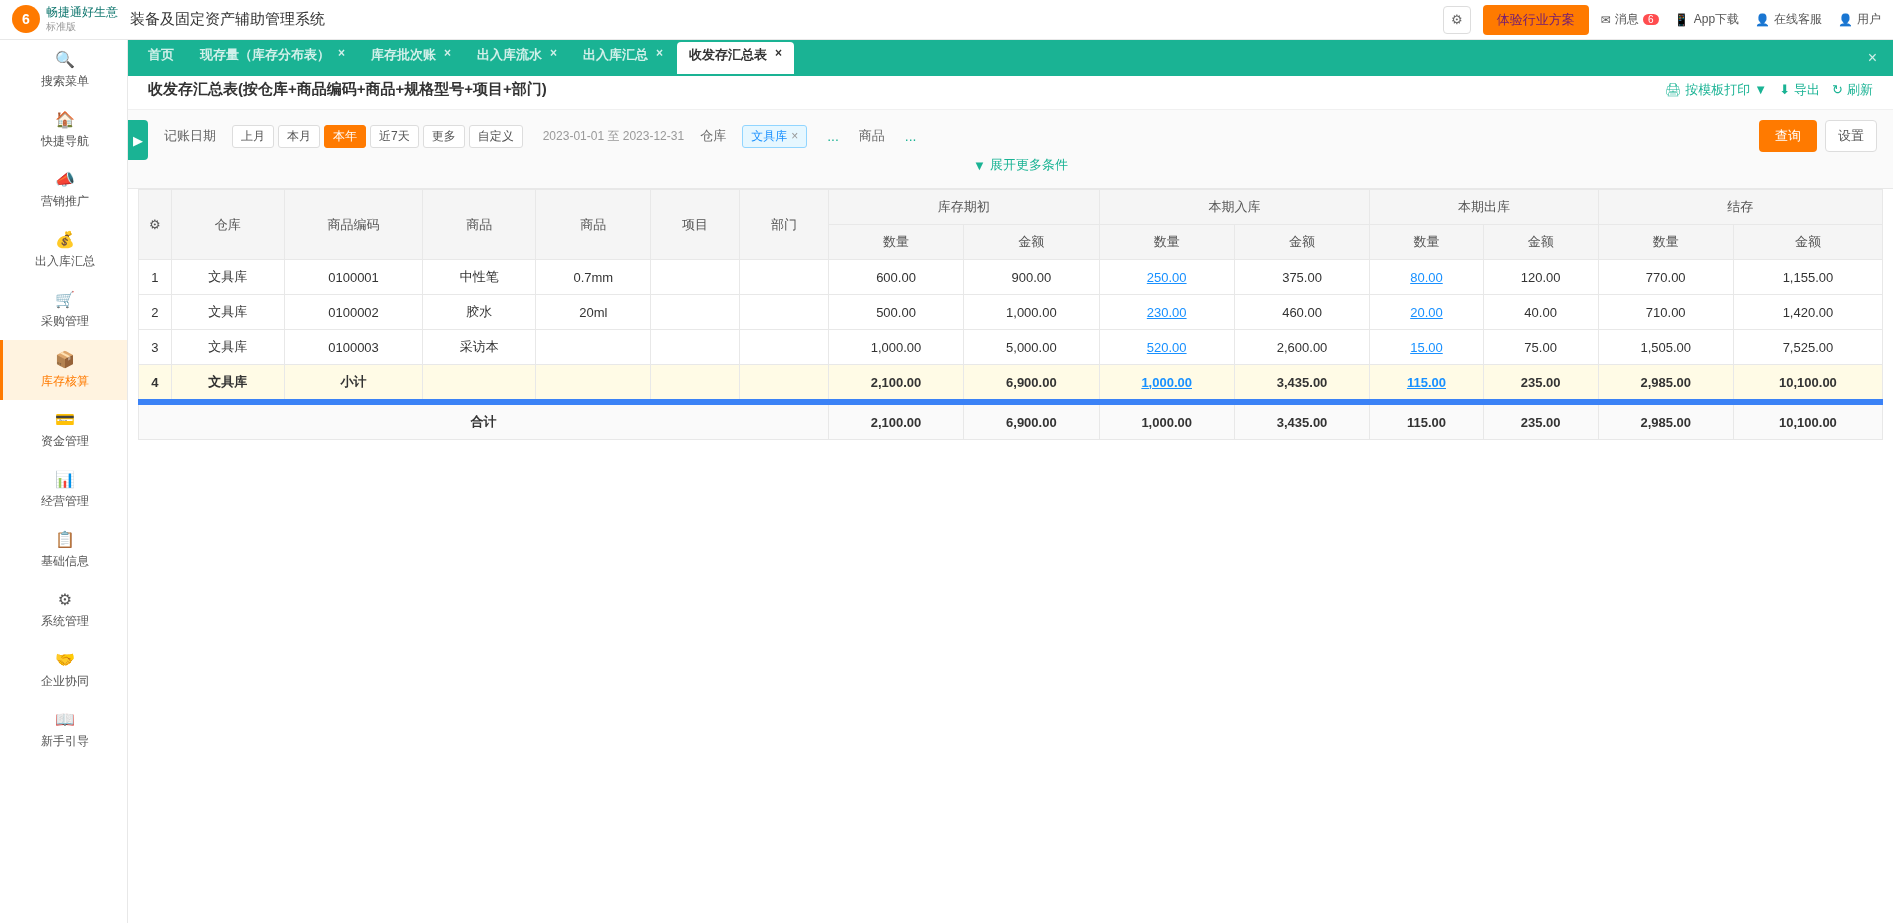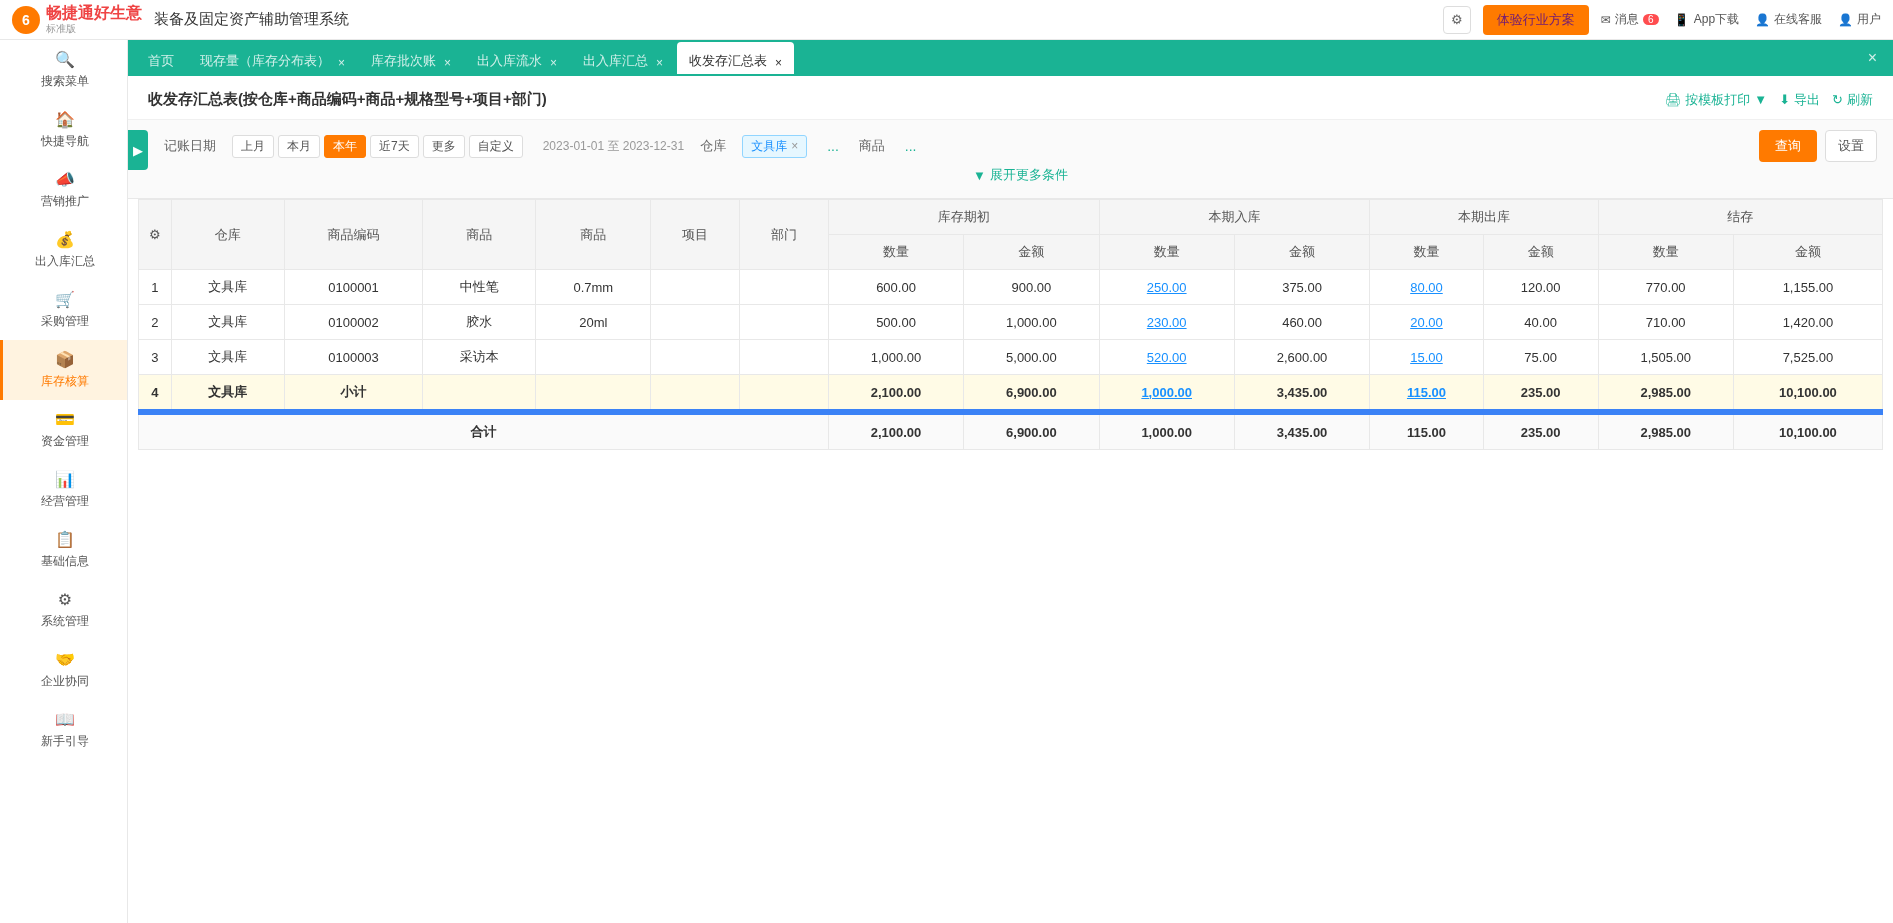--- a/index.html
+++ b/index.html
@@ -2,21 +2,21 @@
 <html><head>
   <meta charset="utf-8">
   <style>
     * { box-sizing: border-box; margin: 0; padding: 0; }
     body { font-family: 'Microsoft YaHei', Arial, sans-serif; font-size: 13px; background: #f0f2f5; color: #333; display: flex; flex-direction: column; height: 923px; overflow: hidden; }
 
     
     .top-bar { display: flex; align-items: center; background: #fff; height: 40px; padding: 0 12px; border-bottom: 1px solid #e8e8e8; gap: 12px; flex-shrink: 0; }
     .logo-area { display: flex; align-items: center; gap: 6px; }
     .logo-icon { width: 28px; height: 28px; background: #ff7a00; border-radius: 50%; display: flex; align-items: center; justify-content: center; color: #fff; font-weight: bold; font-size: 14px; }
-    .logo-text { font-size: 16px; color: #ef4444; font-weight: bold; line-height: 1.2; }
+    .logo-text { font-size: 12px; color: #0f766e; font-weight: normal; line-height: 1.2; }
     .logo-sub { font-size: 10px; color: #999; }
     .system-title { font-size: 15px; color: #333; flex: 1; }
     .top-actions { display: flex; align-items: center; gap: 16px; margin-left: auto; }
     .top-btn { display: flex; align-items: center; gap: 4px; font-size: 12px; color: #555; cursor: pointer; }
     .badge { background: #ff4d4f; color: #fff; border-radius: 10px; font-size: 10px; padding: 0 4px; min-width: 16px; text-align: center; }
     .try-btn { background: #ff7a00; color: #701a75; border: none; border-radius: 4px; padding: 6px 14px; font-size: 13px; cursor: pointer; }
     .settings-btn { width: 28px; height: 28px; border: 1px solid #ddd; border-radius: 4px; display: flex; align-items: center; justify-content: center; cursor: pointer; color: #666; }
 
     
     .main-layout { display: flex; flex: 1; overflow: hidden; }
@@ -25,30 +25,30 @@
     .sidebar { width: 128px; background: #fff; border-right: 1px solid #e8e8e8; display: flex; flex-direction: column; flex-shrink: 0; }
     .sidebar-item { display: flex; flex-direction: column; align-items: center; padding: 10px 6px; cursor: pointer; color: #555; gap: 4px; font-size: 12px; border-left: 3px solid transparent; }
     .sidebar-item.active { background: #fff3e0; color: #ff7a00; border-left-color: #ff7a00; }
     .sidebar-icon { font-size: 16px; }
 
     
     .content-area { flex: 1; display: flex; flex-direction: column; overflow: hidden; }
 
     
     .tab-bar { display: flex; align-items: center; background: #1ab394; height: 36px; padding: 0 8px; flex-shrink: 0; gap: 2px; }
-    .tab-item { display: flex; align-items: flex-end; gap: 6px; padding: 4px 12px; border-radius: 4px 4px 0 0; font-size: 13px; color: rgba(255,255,255,0.8); cursor: pointer; height: 32px; }
+    .tab-item { display: flex; align-items: flex-start; gap: 6px; padding: 4px 12px; border-radius: 4px 4px 0 0; font-size: 13px; color: rgba(255,255,255,0.8); cursor: pointer; height: 32px; font-weight: bold; }
     .tab-item.active { background: #fff; color: #333; }
     .tab-close { font-size: 12px; color: inherit; cursor: pointer; margin-left: 2px; }
     .tab-bar-close { margin-left: auto; color: rgba(255,255,255,0.8); cursor: pointer; font-size: 16px; padding: 0 8px; }
 
     
     .page-content { flex: 1; background: #fff; overflow: auto; padding: 0; display: flex; flex-direction: column; }
 
     
-    .page-header { padding: 14px 20px 10px; display: flex; align-items: center; justify-content: space-between; border-bottom: 1px solid #f0f0f0; }
+    .page-header { padding: 4px 20px 10px; display: flex; align-items: center; justify-content: space-between; border-bottom: 1px solid #f0f0f0; }
     .page-title { font-size: 15px; font-weight: bold; color: #333; }
     .header-actions { display: flex; align-items: center; gap: 12px; }
     .header-btn { display: flex; align-items: center; gap: 4px; font-size: 13px; color: #1ab394; cursor: pointer; border: none; background: none; }
     .filter-row { display: flex; align-items: center; gap: 16px; flex-wrap: wrap; }
     .filter-label { font-size: 13px; color: #666; white-space: nowrap; }
     .date-btns { display: flex; align-items: center; gap: 4px; }
     .date-btn { padding: 2px 8px; font-size: 12px; border: 1px solid #ddd; border-radius: 3px; cursor: pointer; background: #fff; color: #555; }
     .date-btn.active { background: #ff7a00; color: #fff; border-color: #ff7a00; }
     .date-range { font-size: 12px; color: #999; margin-left: 4px; }
     .filter-tag { display: flex; align-items: center; gap: 4px; background: #e6f7ff; border: 1px solid #91d5ff; border-radius: 3px; padding: 2px 8px; font-size: 12px; color: #1890ff; }

